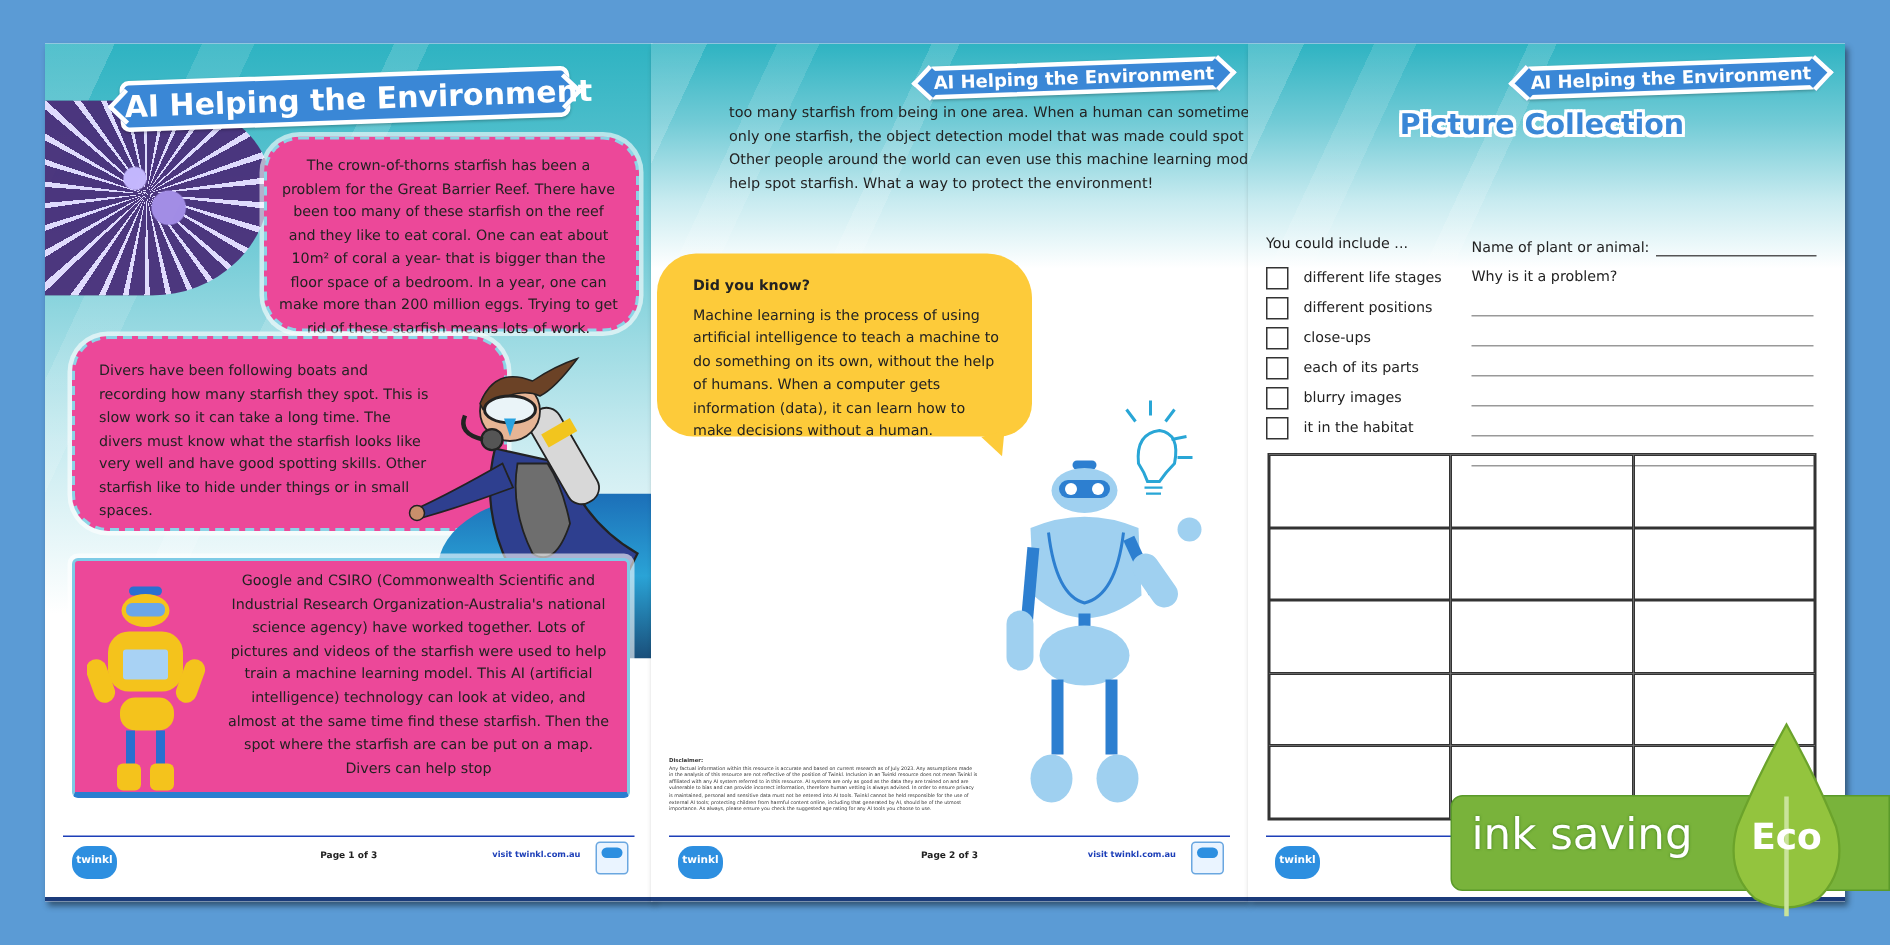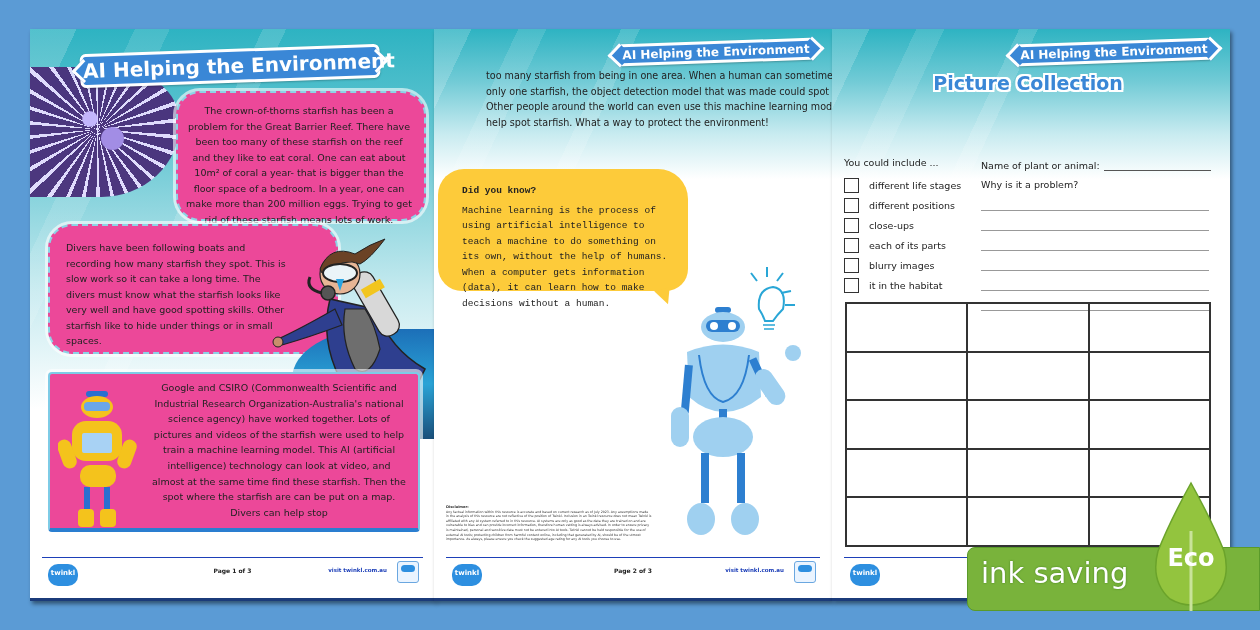--- a/index.html
+++ b/index.html
@@ -100,21 +100,21 @@
   .page-num { position: absolute; left: 0; right: 0; top: 9px; text-align: center; font-size: 6px; font-weight: bold; color: #222; }
   .site { position: absolute; right: 36px; top: 9px; font-size: 5.5px; font-weight: bold; color: #1d3fb8; }
   .badge { position: absolute; right: 4px; top: 3px; width: 22px; height: 22px; border: 1px solid #6aa7e0; border-radius: 3px; background: #eaf4ff; }
   .badge::before { content: ""; position: absolute; left: 3px; top: 3px; width: 14px; height: 7px; border-radius: 5px; background: #2d8fe0; }
 
   
   .p2-text { position: absolute; left: 12px; top: 39px; width: 380px; font-size: 9.6px; line-height: 15.6px; color: #222; margin-left: 40px; }
   .bubble {
     position: absolute; left: 4px; top: 140px; width: 250px; height: 122px;
     background: #fdcb3a; border-radius: 26px 30px 22px 24px;
-    padding: 14px 16px 10px 24px; font-size: 9.5px; line-height: 15.5px; color: #222; font-family: Liberation Mono, monospace;
+    padding: 14px 16px 10px 24px; font-size: 9.5px; line-height: 15.5px; color: #222;
   }
   .bubble::after {
     content: ""; position: absolute; right: 16px; bottom: -14px;
     border-left: 10px solid transparent; border-right: 6px solid transparent; border-top: 16px solid #fdcb3a;
     transform: rotate(-15deg);
   }
   .bubble .title { font-weight: bold; margin-bottom: 4px; font-size: 9.5px; }
   .robot-blue { position: absolute; left: 215px; top: 228px; width: 160px; height: 280px; }
   .disclaimer { position: absolute; left: 12px; top: 476px; width: 206px; font-size: 3.2px; line-height: 4.6px; color: #333; }
   .disclaimer .dtitle { font-weight: bold; font-size: 3.6px; }
@@ -137,21 +137,21 @@
   .answer-lines div { height: 20px; border-bottom: 1px solid #999; }
   .picture-grid {
     position: absolute; left: 13px; top: 273px; width: 366px; height: 245px;
     display: grid; grid-template-columns: repeat(3, 1fr); grid-template-rows: repeat(5, 1fr);
     border: 1px solid #333;
   }
   .picture-grid div { border: 0.5px solid #333; }
 
   
   .eco {
-    position: absolute; left: 967px; top: 547px; width: 293px; height: 64px;
+    position: absolute; left: 967px; top: 530px; width: 293px; height: 64px;
     background: #79b33b; border-radius: 8px 0 0 8px;
     border: 1px solid #5a9a2a;
   }
   .eco-text {
     position: absolute; left: 13px; top: 8px; font-size: 29px; color: #fff; font-family: "DejaVu Sans", sans-serif;
     text-shadow: 0 0 2px #3f7d1c;
   }
   .eco-drop {
     position: absolute; left: 1152px; top: 481px; width: 78px; height: 130px;
   }

